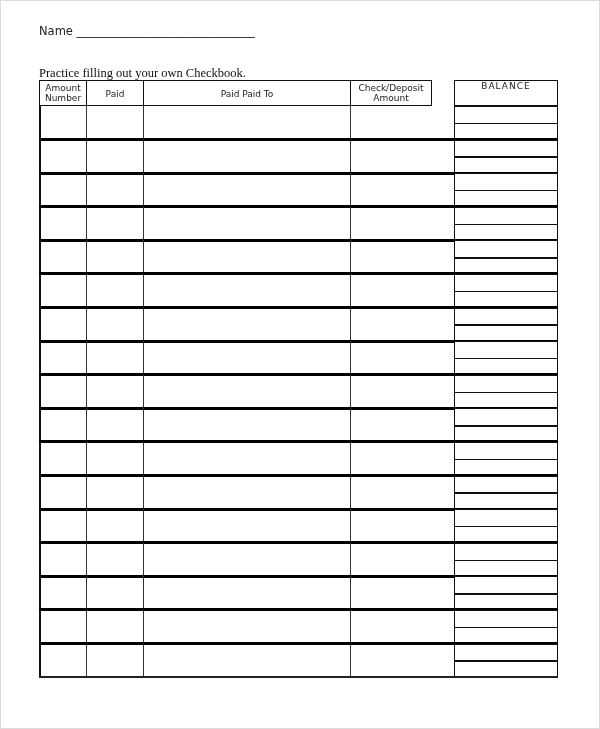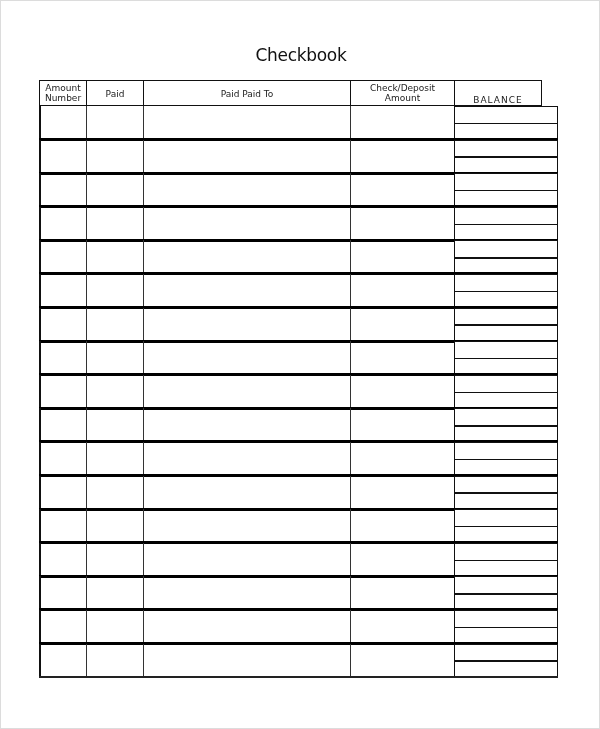--- a/index.html
+++ b/index.html
@@ -14,38 +14,39 @@
   .hdr span { display: block; }
   .cell { position: absolute; border-left: 1px solid #333; border-right: 1px solid #333; box-sizing: border-box; }
   .rowline { position: absolute; left: 0; width: 519px; height: 3px; background: #000; }
   .bal { position: absolute; left: 415px; width: 104px; border: 1.5px solid #111; box-sizing: border-box; background: #fff; }
   .bal .mid { position: absolute; left: 0; right: 0; height: 1.5px; background: #111; }
 </style>
 </head>
 <body>
 
 <div class="frame">
-  <div class="title">Checkbook</div>
+  <div class="name-line">Name _______________________________</div>
+  <div class="subtitle">Practice filling out your own Checkbook.</div>
 
   <div class="tbl" id="tbl">
     <div class="hdr" style="left:0;width:48px;padding-top:2px;">
       <span>Amount</span>
       <span>Number</span>
     </div>
     <div class="hdr" style="left:47px;width:58px;padding-top:8px;">
       <span>Paid</span>
     </div>
     <div class="hdr" style="left:104px;width:208px;padding-top:8px;">
       <span>Paid Paid To</span>
     </div>
-    <div class="hdr" style="left:311px;width:105px;padding-top:2px;">
+    <div class="hdr" style="left:311px;width:82px;padding-top:2px;">
       <span>Check/Deposit</span>
       <span>Amount</span>
     </div>
-    <div class="hdr" style="left:415px;width:88px;padding-top:14px;border-width:1.5px;letter-spacing:1px;">
+    <div class="hdr" style="left:415px;width:104px;padding-top:0;border-width:1.5px;letter-spacing:1px;">
       <span>BALANCE</span>
     </div>
   <div style="position: absolute; left: 0px; top: 26px; width: 519px; height: 33.6px;">
         <div class="cell" style="left: 0px; width: 48px; top: 0px; height: 33.6px; border-left: 2px solid rgb(17, 17, 17);"></div>
         <div class="cell" style="left: 47px; width: 58px; top: 0px; height: 33.6px;"></div>
         <div class="cell" style="left: 104px; width: 208px; top: 0px; height: 33.6px;"></div>
         <div class="cell" style="left: 311px; width: 105px; top: 0px; height: 33.6px;"></div>
         <div class="bal" style="top: 0px; height: 33.6px;">
           <div class="mid" style="top: 15.8px;"></div>
         </div>

